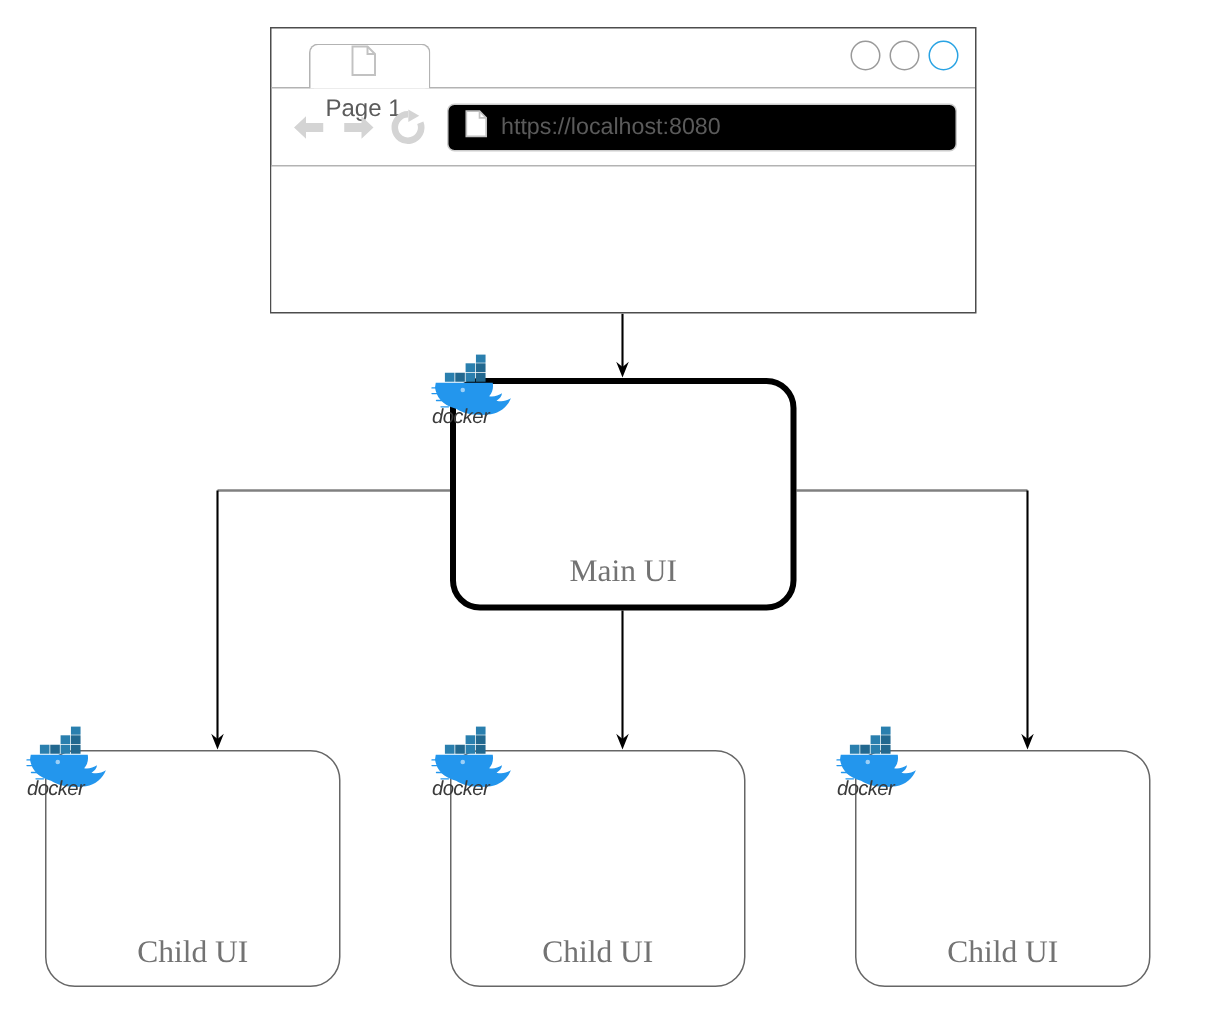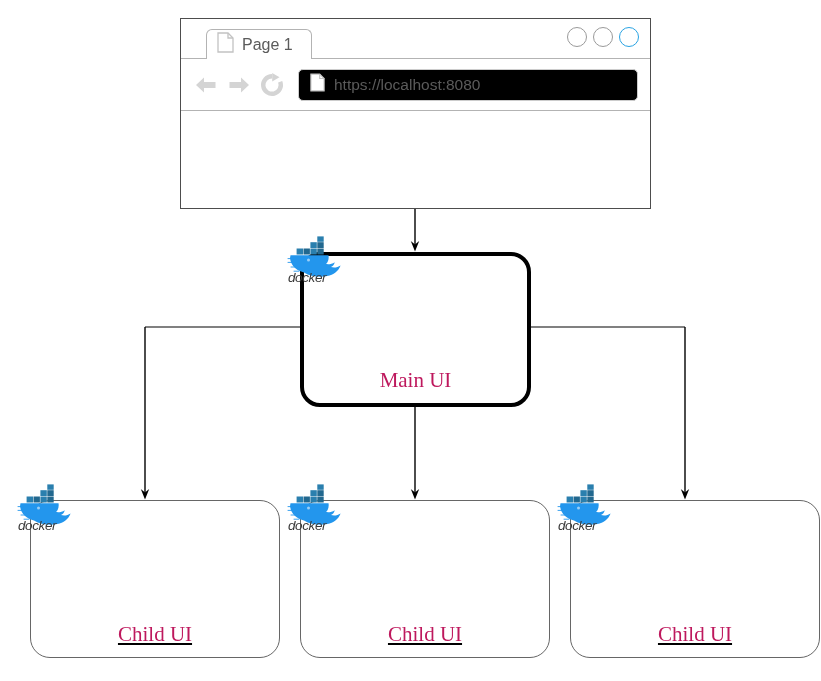--- a/index.html
+++ b/index.html
@@ -50,20 +50,21 @@
     height: 30px;
     box-sizing: border-box;
     padding: 0 18px 0 10px;
     display: flex;
     align-items: center;
     gap: 8px;
     border: 1px solid #b3b3b3;
     border-bottom: none;
     border-radius: 6px 6px 0 0;
     background: #ffffff;
+    flex-direction: column;
   }
   .tab-label {
     font-size: 16px;
     color: #5b5b5b;
     font-family: "Liberation Sans", sans-serif;
     white-space: nowrap;
   }
   .win-controls {
     position: absolute;
     right: 11px;
@@ -127,38 +128,37 @@
     box-sizing: border-box;
     background: #ffffff;
     border-radius: 20px;
     display: flex;
     align-items: flex-end;
     justify-content: center;
   }
   .node-label {
     font-family: "Liberation Serif", serif;
     font-size: 21px;
-    color: #be185d;
+    color: #737373;
     line-height: 1;
     padding-bottom: 12px;
     white-space: nowrap;
   }
   .node-main {
     left: 300px;
     top: 252px;
     width: 231px;
     height: 155px;
     border: 4px solid #000000;
   }
   .node-child {
     top: 500px;
-    width: 250px;
+    width: 197px;
     height: 158px;
     border: 1px solid #666666;
-    text-decoration: underline;
   }
   .child-1 { left: 30px; }
   .child-2 { left: 300px; }
   .child-3 { left: 570px; }
 
   
   .docker-badge {
     position: absolute;
     width: 58px;
     height: 48px;

